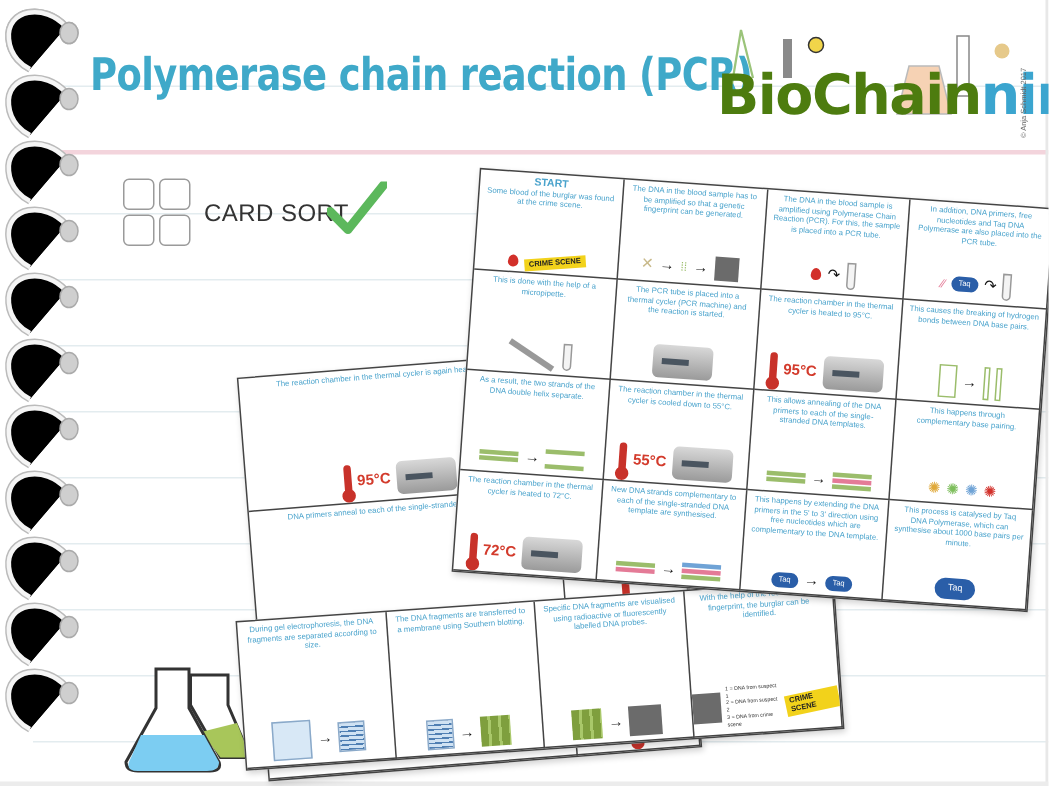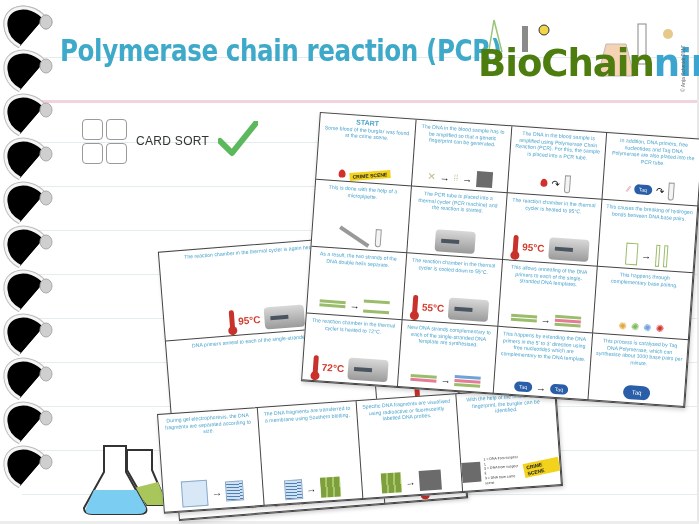--- a/index.html
+++ b/index.html
@@ -31,21 +31,21 @@
   .logo-text .g { color: #4d7c0f; }
   .logo-text .b { color: #3ba5cf; }
   .copyright {
     position: absolute; left: 680px; top: 22px; width: 70px; font-size: 5px; color: #666;
     transform: rotate(-90deg) translateX(-70px); transform-origin: left top; white-space: nowrap;
   }
 
   
   .card-sort-icon { position: absolute; left: 82px; top: 119px; width: 46px; height: 46px; }
   .mini-card { position: absolute; width: 21px; height: 21px; border: 1.5px solid #9a9a9a; border-radius: 4px; background: #fff; }
-  .card-sort-label { position: absolute; left: 136px; top: 134px; font-size: 12px; color: #333; letter-spacing: 0.3px; }
+  .card-sort-label { position: absolute; left: 136px; top: 134px; font-size: 16px; color: #333; letter-spacing: 0.3px; }
   .check { position: absolute; left: 218px; top: 121px; }
 
   
   .flasks { position: absolute; left: 82px; top: 440px; }
 
   
   .sheet { position: absolute; background: #fff; border: 1px solid #444; box-shadow: 1px 2px 4px rgba(0,0,0,0.18); }
   .sheet-back { left: 168px; top: 240px; width: 290px; height: 270px; transform: rotate(-4.5deg); }
   .sheet-front { left: 310px; top: 125px; width: 385px; height: 270px; transform: rotate(4deg); }
   .sheet-bottom { left: 160px; top: 400px; width: 400px; height: 100px; transform: rotate(-4deg); }

